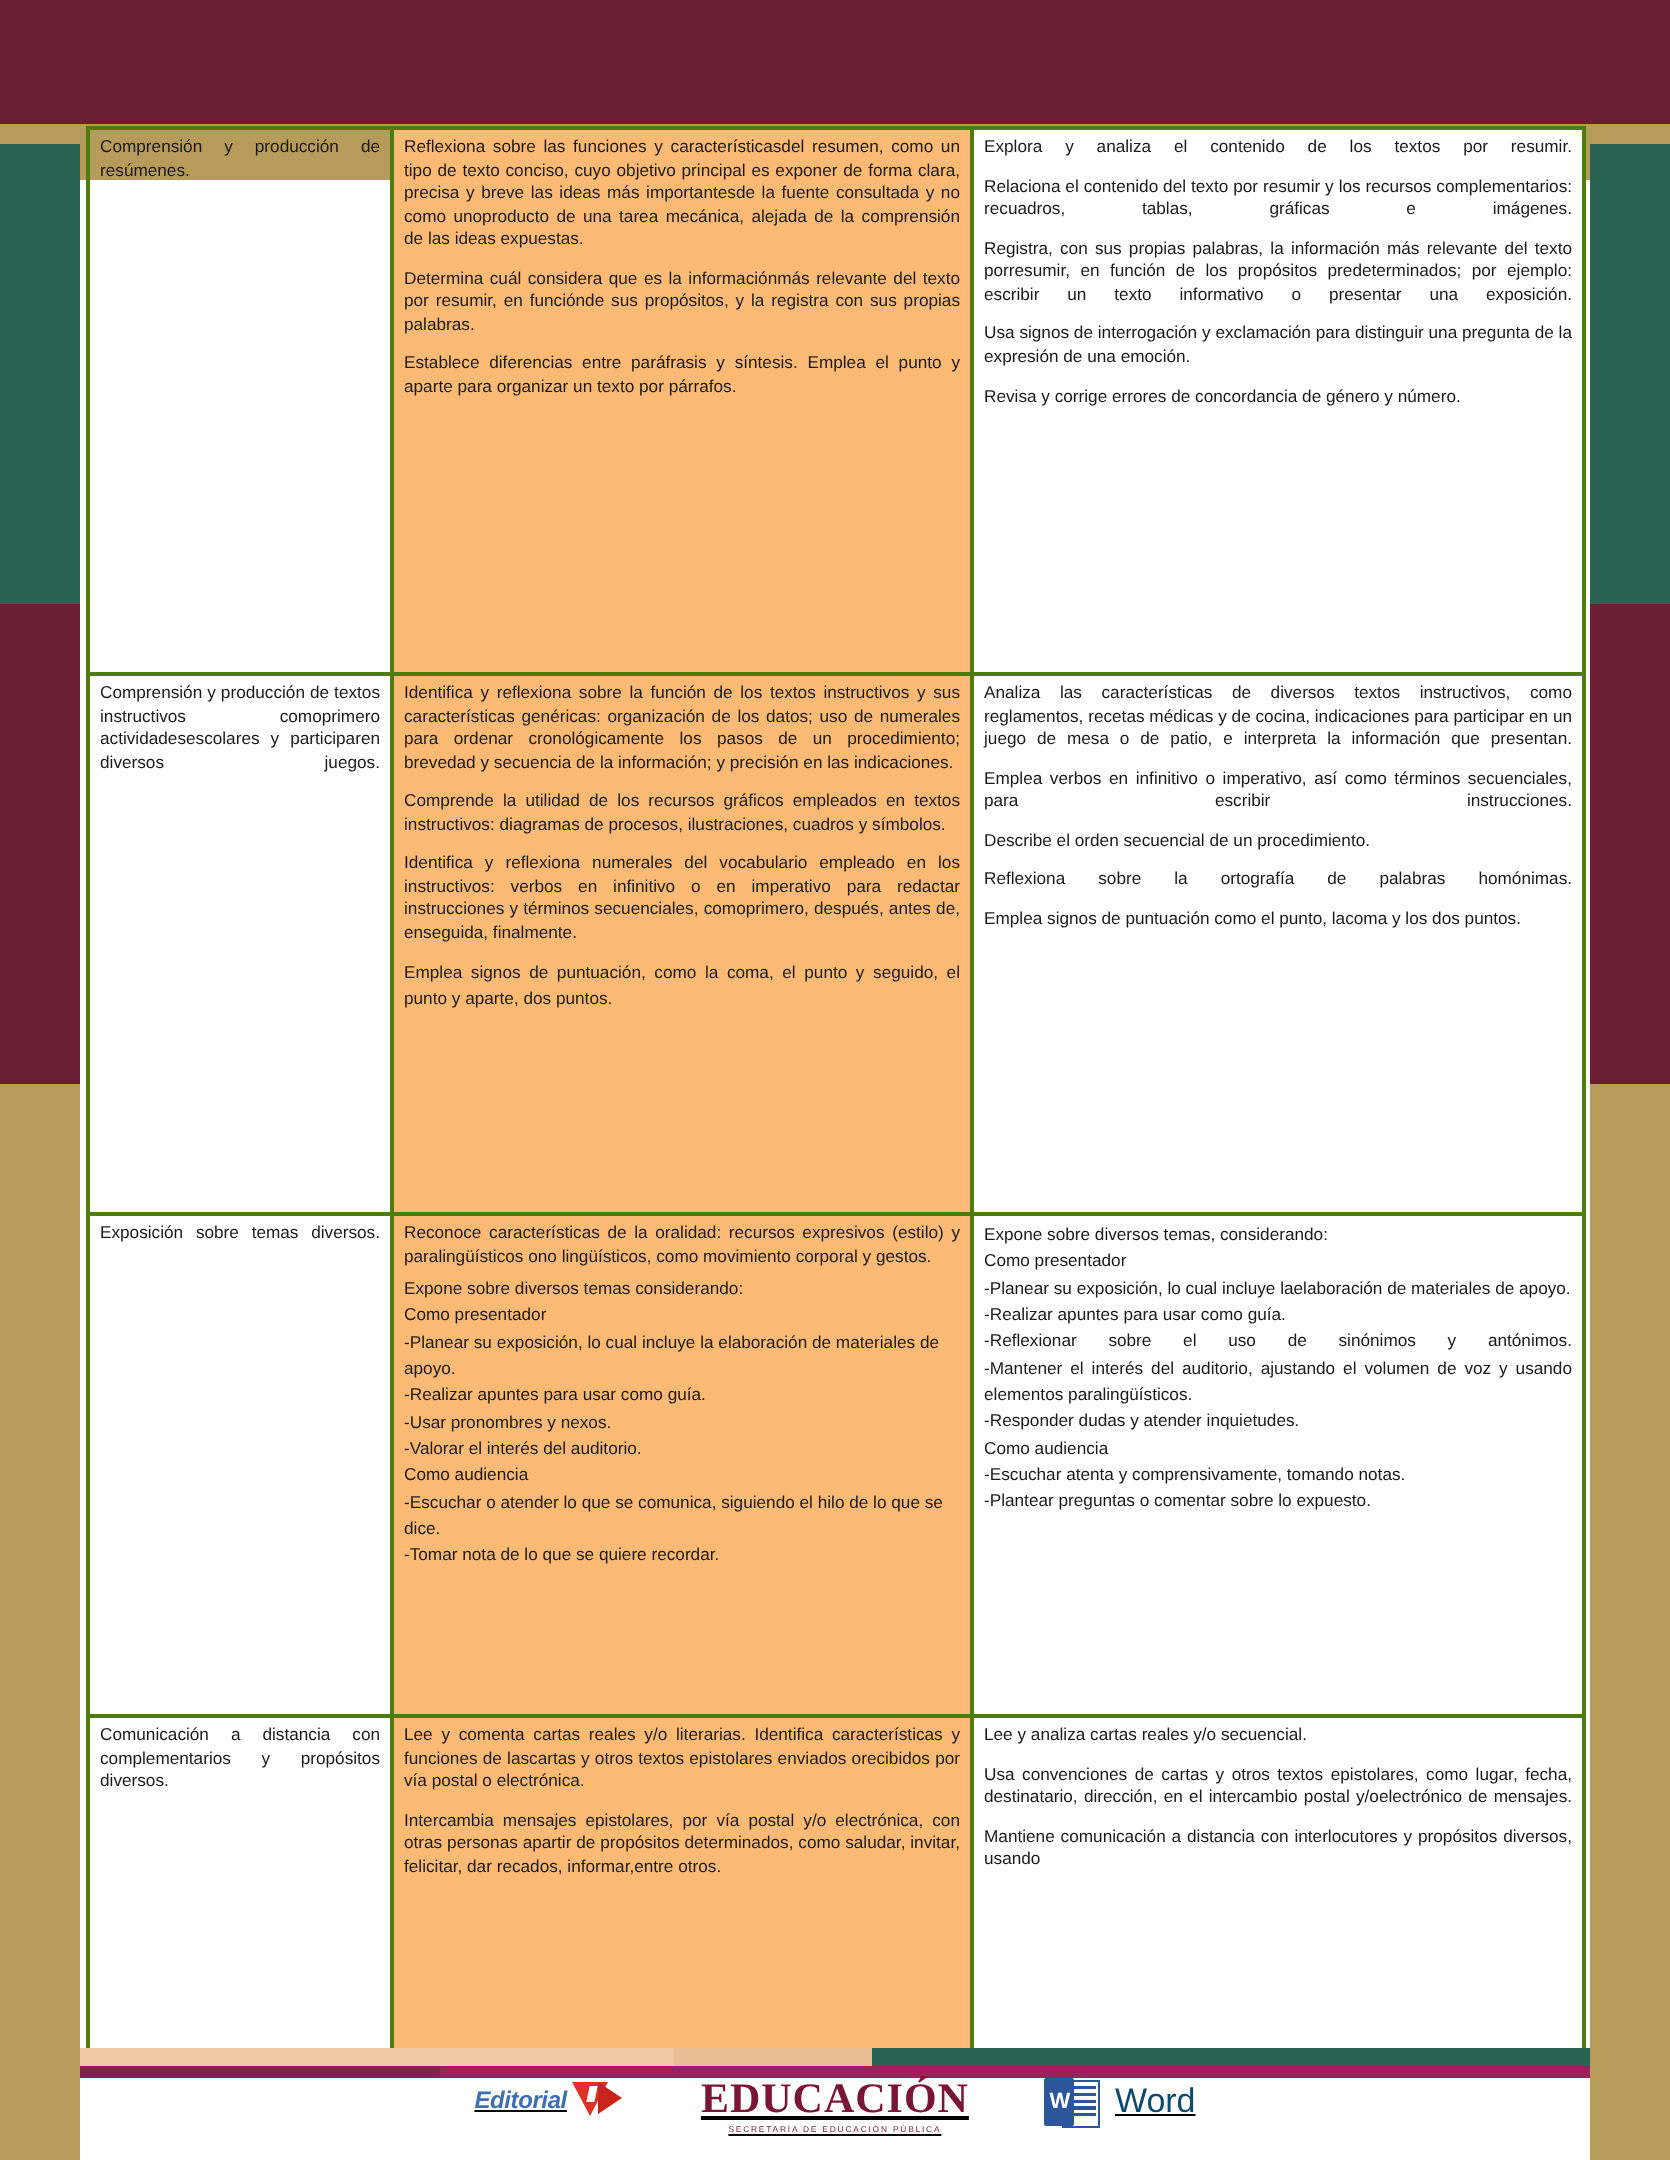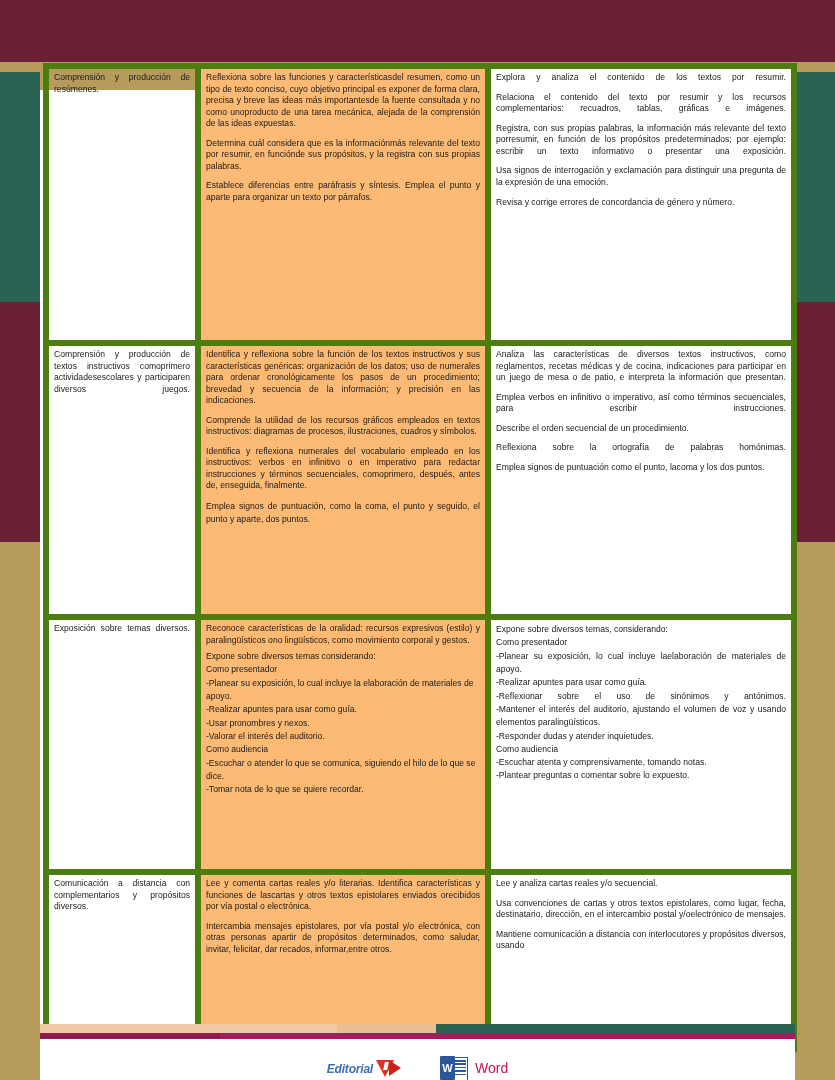--- a/index.html
+++ b/index.html
@@ -39,21 +39,21 @@
   }
 
   table.grid{
     position:absolute;
     left:3px;top:1px;
     width:748px;
     border-collapse:collapse;
     table-layout:fixed;
   }
   table.grid td{
-    border:6px solid #4d7c0f;
+    border:2px solid #4d7c0f;
     vertical-align:top;
     padding:3px 5px 3px 5px;
     font-size:8.6px;
     line-height:1.34;
     color:#1a1a1a;
   }
   col.c1{width:152px;}
   col.c2{width:290px;}
   col.c3{width:306px;}
 
@@ -74,21 +74,21 @@
   .foot-wrap{position:absolute;left:0;bottom:0;width:100%;height:56px;}
   .foot-peach{position:absolute;left:40px;top:0;width:297px;height:9px;background:#EFC9A4;}
   .foot-peach2{position:absolute;left:337px;top:0;width:99px;height:9px;background:#E9BE92;}
   .foot-teal{position:absolute;left:436px;top:0;width:359px;height:9px;background:#2A6253;}
   .foot-magenta{position:absolute;left:40px;top:9px;width:755px;height:6px;background:#A01E5E;}
   .foot-magenta2{position:absolute;left:40px;top:9px;width:180px;height:6px;background:#8E1A52;}
   .foot-white{position:absolute;left:40px;top:15px;width:755px;height:41px;background:#ffffff;}
 
   .logos{
     position:absolute;left:40px;bottom:0;width:755px;height:41px;
-    display:flex;align-items:flex-end;justify-content:center;gap:38px;
+    display:flex;align-items:flex-start;justify-content:center;gap:38px;text-decoration:underline;
   }
   .logo{display:flex;align-items:center;}
 
   
   .lg-editorial{gap:3px;}
   .lg-editorial .txt{
     color:#3C6FB4;font-size:12px;font-style:italic;font-weight:bold;
     letter-spacing:-0.2px;
   }
   .md-mark{position:relative;width:26px;height:22px;}
@@ -131,21 +131,21 @@
   }
   .word-ico .wtile{
     position:absolute;left:0;top:0;width:15px;height:24px;background:#2B579A;
     border-radius:1px;
     display:flex;align-items:center;justify-content:center;
   }
   .word-ico .wtile span{
     color:#ffffff;font-size:11px;font-weight:bold;font-family:"Liberation Sans",sans-serif;
     line-height:1;
   }
-  .lg-word .wtxt{color:#be185d;font-size:14px;}
+  .lg-word .wtxt{color:#0c4a6e;font-size:17px;}
 </style>
 </head>
 <body>
 
 <div class="page">
 
   <div class="top-bar"></div>
   <div class="top-gold"></div>
 
   <div class="edge left" style="top:72px;bottom:0;">
@@ -270,20 +270,24 @@
 
       <div class="logo lg-editorial">
         <span class="txt">Editorial</span>
         <span class="md-mark">
           <span class="m1"></span>
             <span class="m2"></span>
             <span class="mw"></span>
         </span>
       </div>
 
+      <div class="logo lg-edu">
+        <span class="big">EDUCACIÓN</span>
+        <span class="small">SECRETARÍA DE EDUCACIÓN PÚBLICA</span>
+      </div>
 
       <div class="logo lg-word">
         <span class="word-ico">
           <span class="wdoc"></span>
           <span class="wlines"></span>
           <span class="wtile">
               <span>W</span>
             </span>
         </span>
         <span class="wtxt">Word</span>

